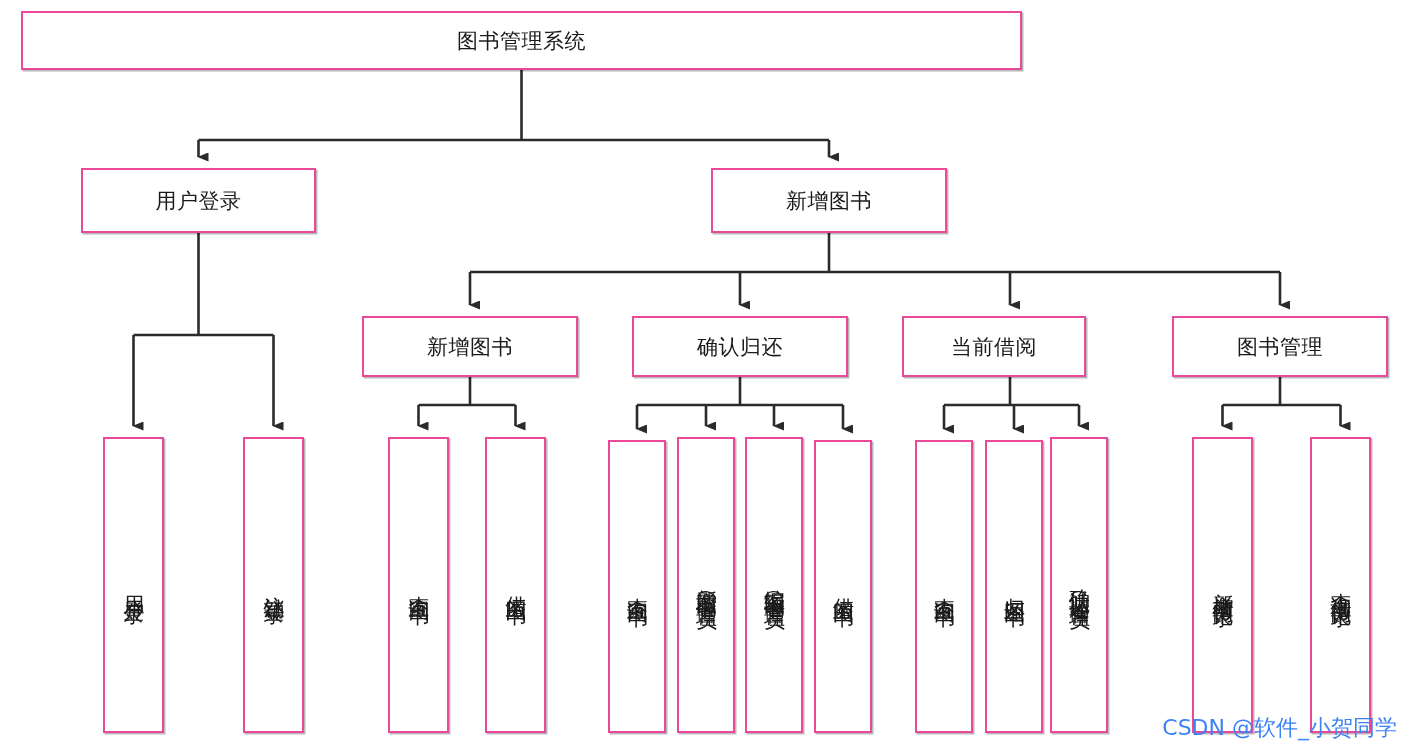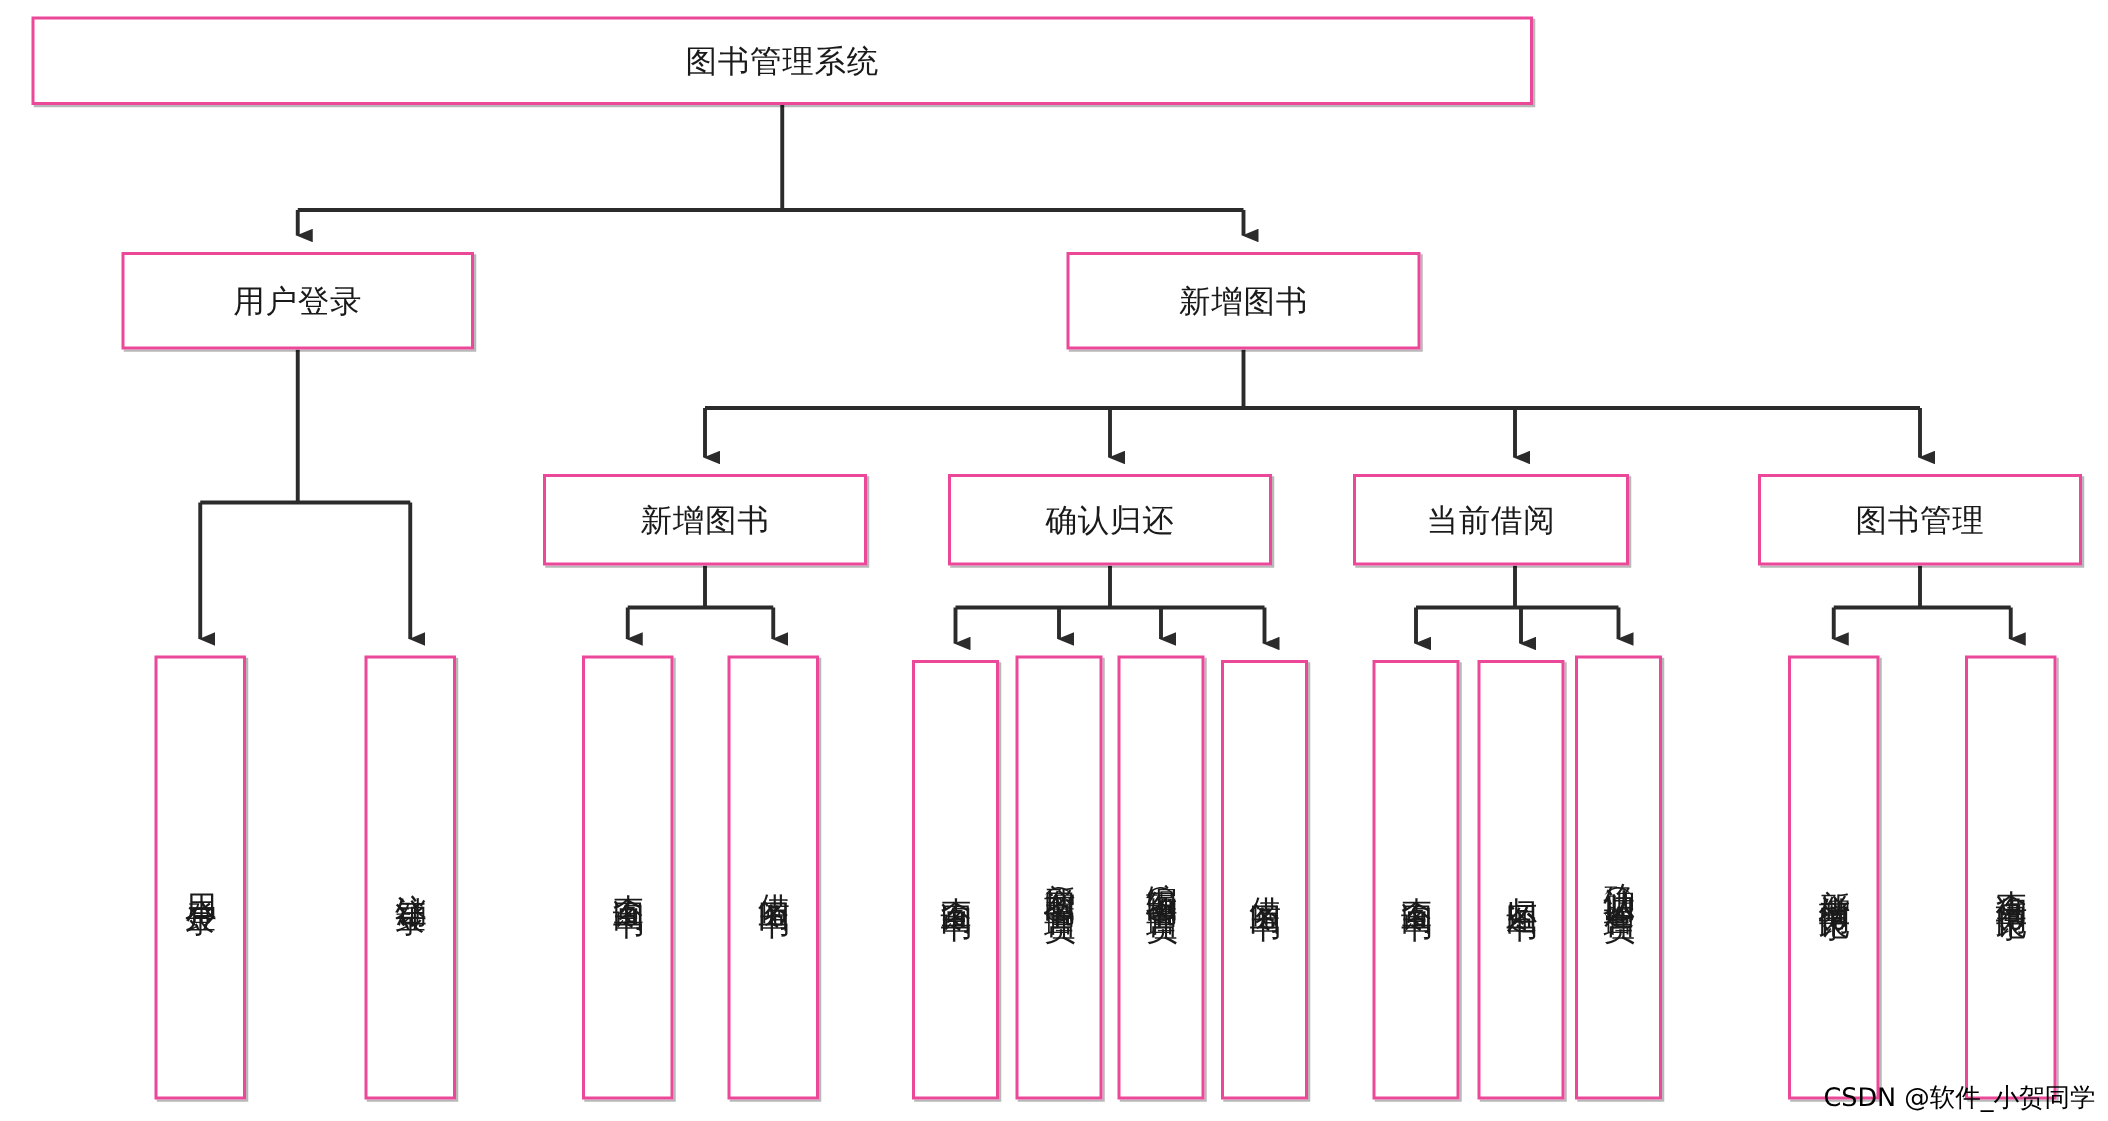--- a/index.html
+++ b/index.html
@@ -57,22 +57,22 @@
     text-orientation: upright;
     letter-spacing: 3px;
     line-height: 1;
     white-space: nowrap;
     overflow: hidden;
   }
   .watermark {
     position: absolute;
     right: 8px;
     bottom: 4px;
-    font-size: 17px;
-    color: #000000;
+    font-size: 22px;
+    color: #3b82f6;
     white-space: nowrap;
     pointer-events: none;
   }
 </style>
 </head>
 <body>
 
 <div id="diagram-root">
 
   <svg id="tree-svg" viewBox="0 0 1405 747">

